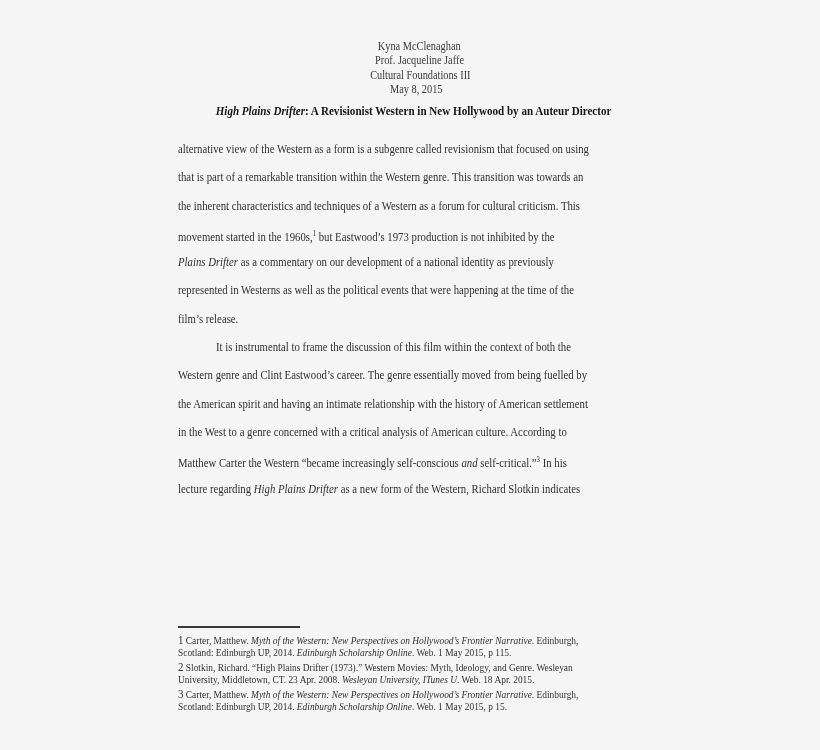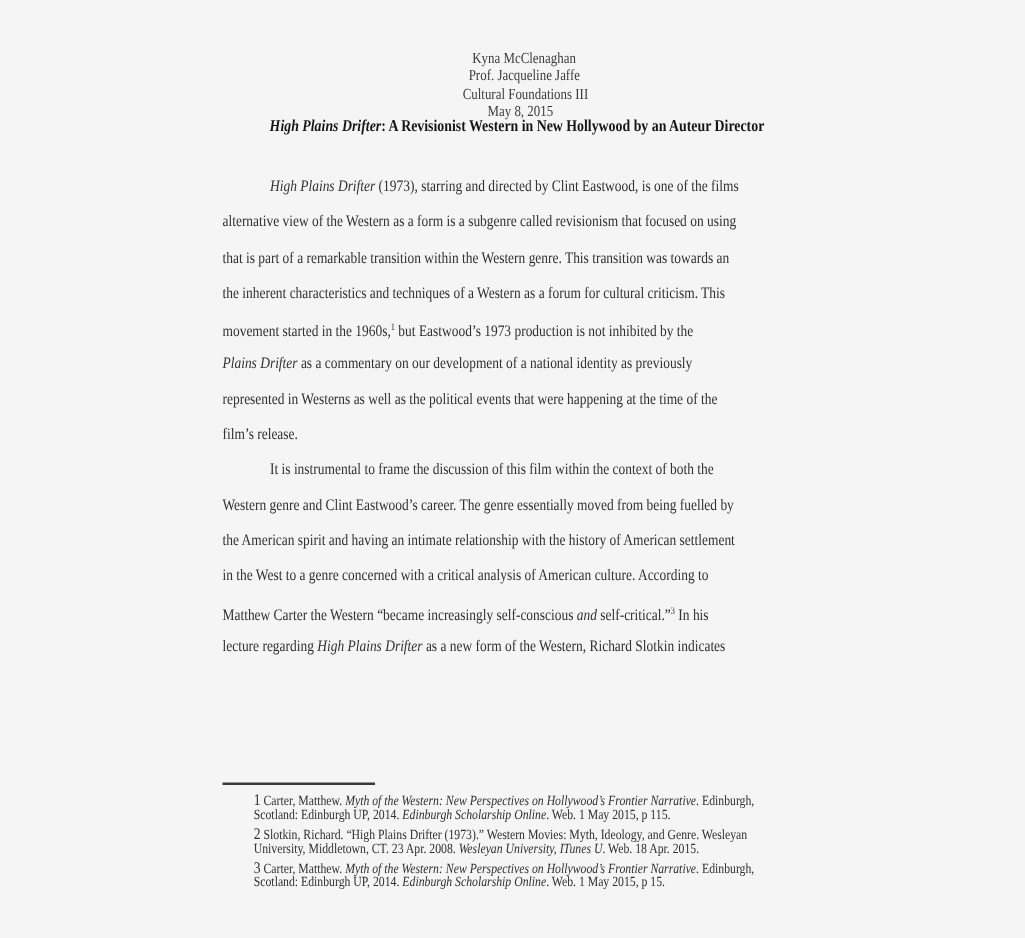--- a/index.html
+++ b/index.html
@@ -27,21 +27,21 @@
   .sxc{transform-origin:50% 50%;}
 
   .header{
     position:absolute;left:178px;top:39px;width:466px;
     text-align:center;
     font-size:12.3px;line-height:14.4px;
     color:var(--header-text);
     white-space:nowrap;
   }
   .title{
-    position:absolute;left:178px;top:92px;width:464px;
+    position:absolute;left:178px;top:102px;width:464px;
     text-align:center;
     font-size:13.2px;line-height:18px;font-weight:700;
     color:var(--title-text);
     white-space:nowrap;
   }
   .bodytext{
     position:absolute;left:178px;top:135px;width:560px;
     font-size:12.8px;line-height:28.3px;
     color:var(--body-text);
   }
@@ -52,41 +52,40 @@
   .fnsep{
     position:absolute;left:178px;top:626px;
     width:122px;height:2px;
     background:var(--rule);
   }
   .footnotes{
     position:absolute;left:178px;top:633px;width:560px;
     font-size:11.2px;line-height:13.4px;
     color:var(--body-text);
   }
-  .fline{white-space:nowrap;height:13.4px;margin-left:25px;}
+  .fline{white-space:nowrap;height:13.4px;}
   .fnum{font-size:13px;}
 </style>
 </head>
 <body>
 
 <div class="page">
 
   <div class="header">
     <div><span class="sx sxr">Kyna McClenaghan</span></div>
     <div><span class="sx sxr">Prof. Jacqueline Jaffe</span></div>
     <div><span class="sx sxr">Cultural Foundations III</span></div>
     <div><span class="sx sxr">May 8, 2015</span></div>
   </div>
 
   <div class="title">
     <span class="sx sxc" id="title-span"><span class="i">High Plains Drifter</span><span>: A Revisionist Western in New Hollywood by an Auteur Director</span></span>
   </div>
 
   <div class="bodytext" id="body-lines">
-      <div class="bline indent"><span class="sx sx0"><span class="i">High Plains Drifter</span><span> (1973), starring and directed by Clint Eastwood, is one of the films</span></span></div>
       <div class="bline"><span class="sx sx0"><span>alternative view of the Western as a form is a subgenre called revisionism that focused on using</span></span></div>
       <div class="bline"><span class="sx sx0"><span>that is part of a remarkable transition within the Western genre. This transition was towards an</span></span></div>
       <div class="bline"><span class="sx sx0"><span>the inherent characteristics and techniques of a Western as a forum for cultural criticism. This</span></span></div>
       <div class="bline"><span class="sx sx0"><span>movement started in the 1960s,</span><span class="sup">1</span><span> but Eastwood’s 1973 production is not inhibited by the</span></span></div>
       <div class="bline"><span class="sx sx0"><span class="i">Plains Drifter</span><span> as a commentary on our development of a national identity as previously</span></span></div>
       <div class="bline"><span class="sx sx0"><span>represented in Westerns as well as the political events that were happening at the time of the</span></span></div>
       <div class="bline"><span class="sx sx0"><span>film’s release.</span></span></div>
       <div class="bline indent"><span class="sx sx0"><span>It is instrumental to frame the discussion of this film within the context of both the</span></span></div>
       <div class="bline"><span class="sx sx0"><span>Western genre and Clint Eastwood’s career. The genre essentially moved from being fuelled by</span></span></div>
       <div class="bline"><span class="sx sx0"><span>the American spirit and having an intimate relationship with the history of American settlement</span></span></div>

